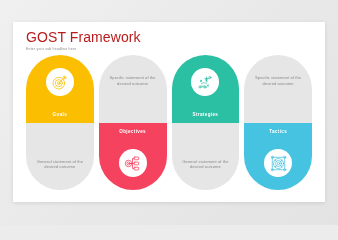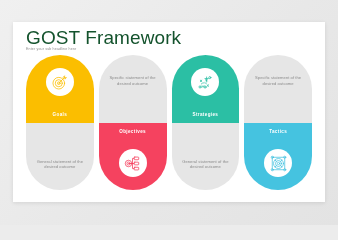--- a/index.html
+++ b/index.html
@@ -16,21 +16,21 @@
   }
   #slide {
     position:absolute;
     left:13px; top:22px;
     width:312px; height:180px;
     background:#ffffff;
     box-shadow:0 1px 4px rgba(0,0,0,.10);
   }
   #header { position:absolute; left:13px; top:8px; }
   #title {
-    font-size:19px; font-weight:400; color:#14532d;
+    font-size:14px; font-weight:400; color:#b91c1c;
     letter-spacing:.1px; line-height:15px; white-space:nowrap;
   }
   #subtitle {
     margin-top:2px; font-size:3.6px; color:#8d8d8d;
     letter-spacing:.15px; white-space:nowrap;
   }
   #cols {
     position:absolute; left:13px; top:33px;
     width:286px; height:135px;
     display:flex; gap:5px;

